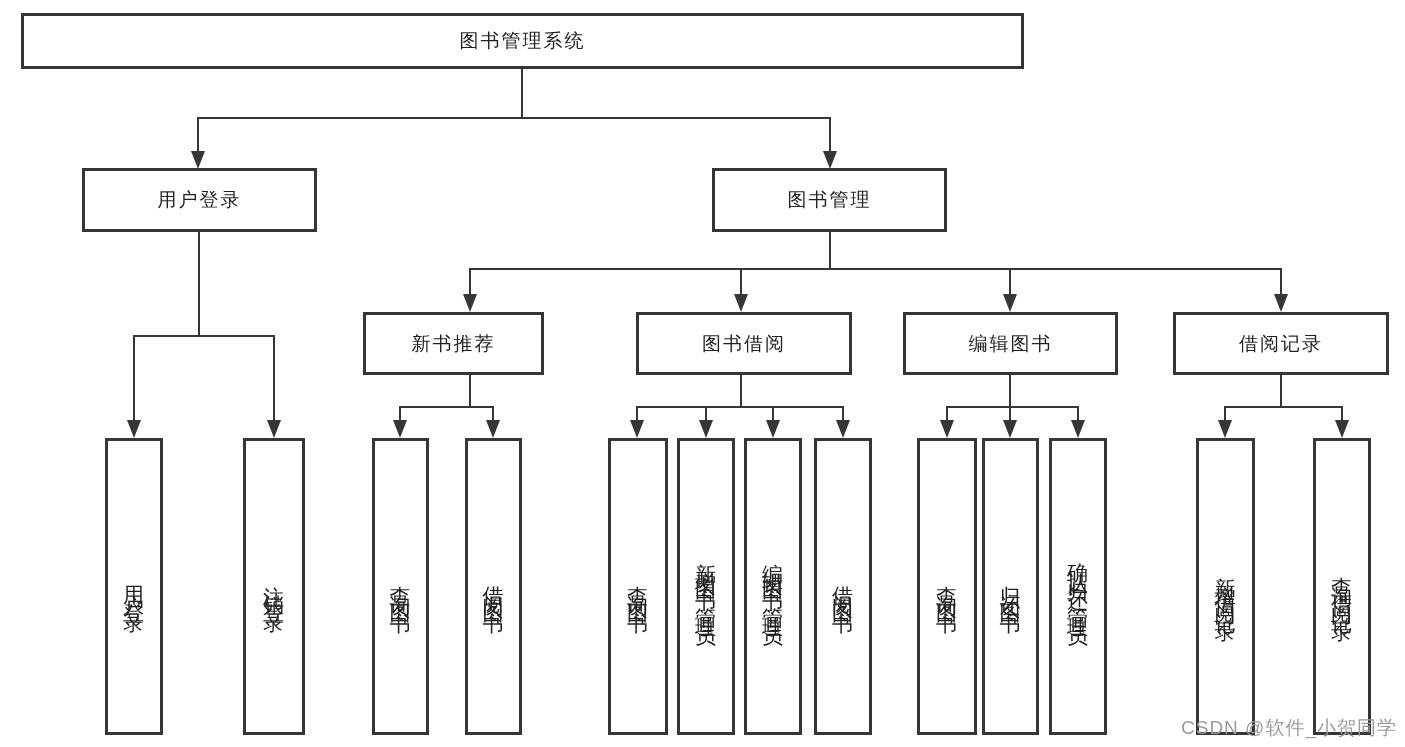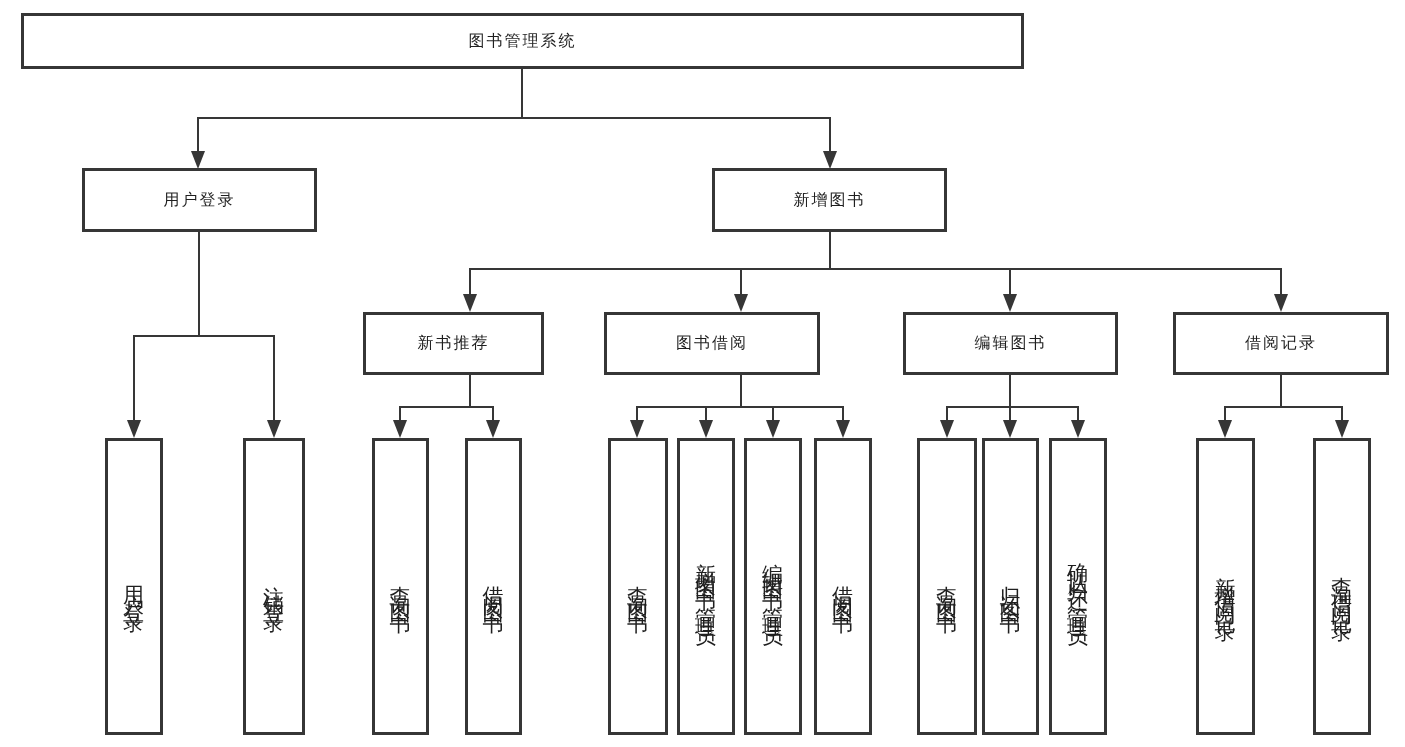--- a/index.html
+++ b/index.html
@@ -18,21 +18,21 @@
     overflow:hidden;
   }
   
   .box{
     position:absolute;
     background:#fff;
     border:3px solid var(--line);
     display:flex;align-items:center;justify-content:center;
   }
   .hbox .lbl{
-    font-size:16px;
+    font-size:19px;
     letter-spacing:2px;
     color:var(--text);
     white-space:nowrap;
   }
   .vbox{top:438px;height:297px;}
   .vbox .vlbl{
     writing-mode:vertical-rl;
     text-orientation:mixed;
     font-size:21px;
     line-height:1;
@@ -73,21 +73,21 @@
   <div class="hline" style="left:197px;top:117px;width:634px"></div>
   <div class="vline" style="left:197px;top:117px;height:36px"></div>
   <div class="ahead" style="left:191px;top:151px"></div>
   <div class="vline" style="left:829px;top:117px;height:36px"></div>
   <div class="ahead" style="left:823px;top:151px"></div>
 
   <div class="box hbox" style="left:82px;top:168px;width:235px;height:64px">
     <span class="lbl">用户登录</span>
   </div>
   <div class="box hbox" style="left:712px;top:168px;width:235px;height:64px">
-    <span class="lbl">新增图书</span>
+    <span class="lbl">图书管理</span>
   </div>
 
   <div class="vline" style="left:198px;top:232px;height:105px"></div>
   <div class="hline" style="left:133px;top:335px;width:142px"></div>
   <div class="vline" style="left:133px;top:335px;height:87px"></div>
   <div class="ahead" style="left:127px;top:420px"></div>
   <div class="vline" style="left:273px;top:335px;height:87px"></div>
   <div class="ahead" style="left:267px;top:420px"></div>
 
   <div class="vline" style="left:829px;top:232px;height:38px"></div>
@@ -97,21 +97,21 @@
   <div class="vline" style="left:740px;top:268px;height:28px"></div>
   <div class="ahead" style="left:734px;top:294px"></div>
   <div class="vline" style="left:1009px;top:268px;height:28px"></div>
   <div class="ahead" style="left:1003px;top:294px"></div>
   <div class="vline" style="left:1280px;top:268px;height:28px"></div>
   <div class="ahead" style="left:1274px;top:294px"></div>
 
   <div class="box hbox" style="left:363px;top:312px;width:181px;height:63px">
     <span class="lbl">新书推荐</span>
   </div>
-  <div class="box hbox" style="left:604px;top:312px;width:216px;height:63px">
+  <div class="box hbox" style="left:636px;top:312px;width:216px;height:63px">
     <span class="lbl">图书借阅</span>
   </div>
   <div class="box hbox" style="left:903px;top:312px;width:215px;height:63px">
     <span class="lbl">编辑图书</span>
   </div>
   <div class="box hbox" style="left:1173px;top:312px;width:216px;height:63px">
     <span class="lbl">借阅记录</span>
   </div>
 
   <div class="vline" style="left:469px;top:375px;height:33px"></div>
@@ -181,14 +181,15 @@
   <div class="box vbox" style="left:1049px;width:58px">
     <span class="vlbl">确认归还（管理员）</span>
   </div>
   <div class="box vbox" style="left:1196px;width:59px">
     <span class="vlbl">新增借阅记录</span>
   </div>
   <div class="box vbox" style="left:1313px;width:58px">
     <span class="vlbl">查询借阅记录</span>
   </div>
 
+  <div class="watermark">CSDN @软件_小贺同学</div>
 
 </div>
 
 </body></html>

